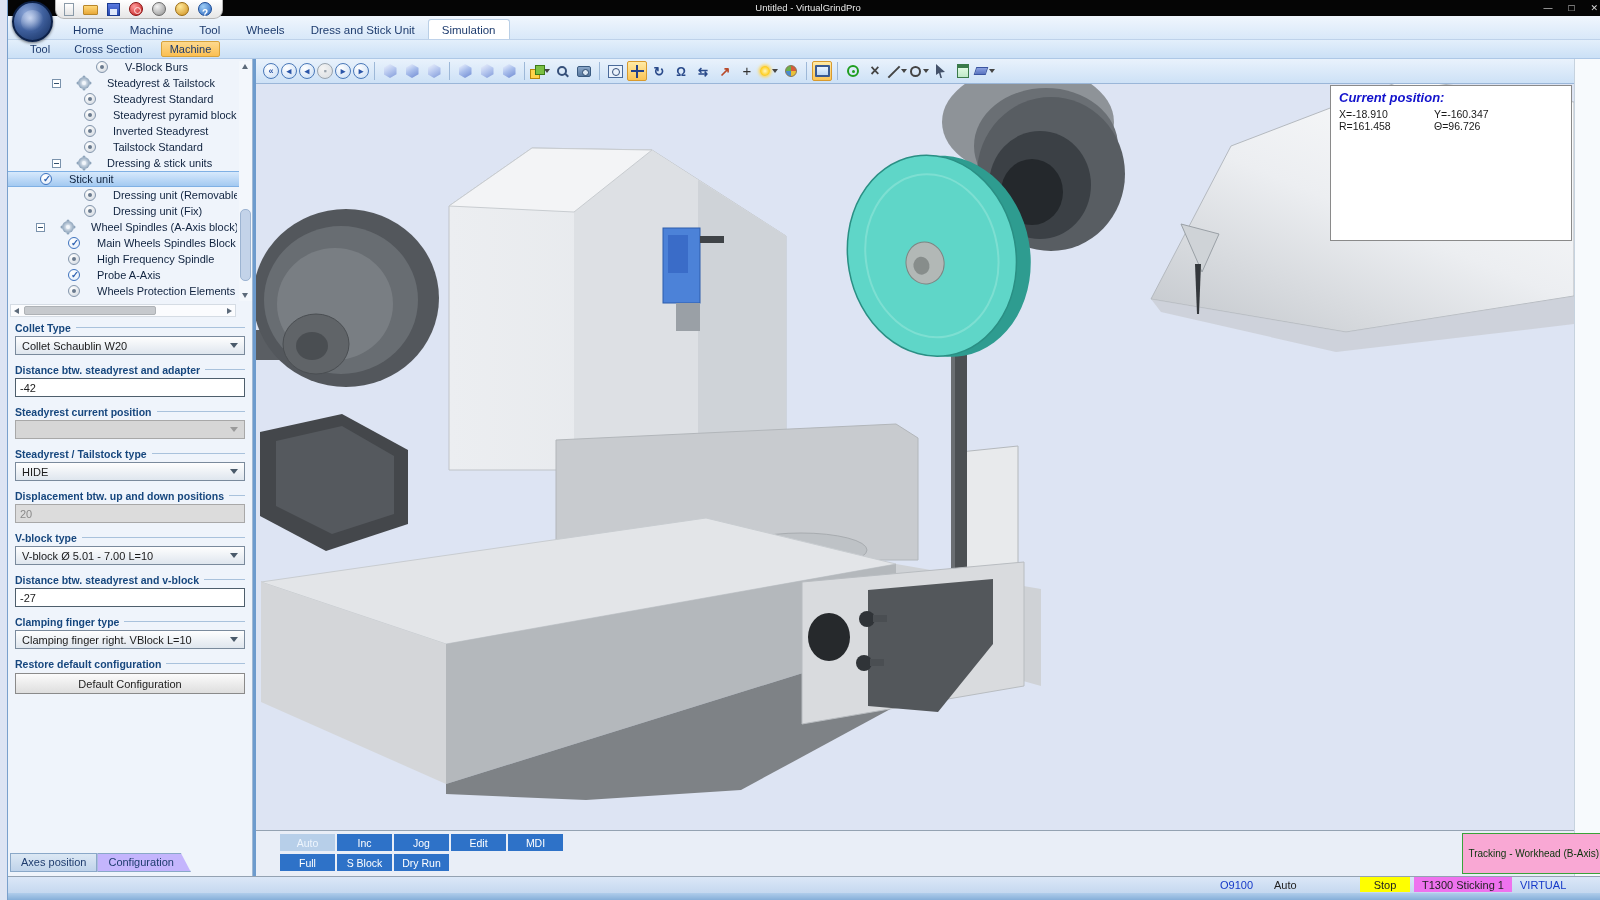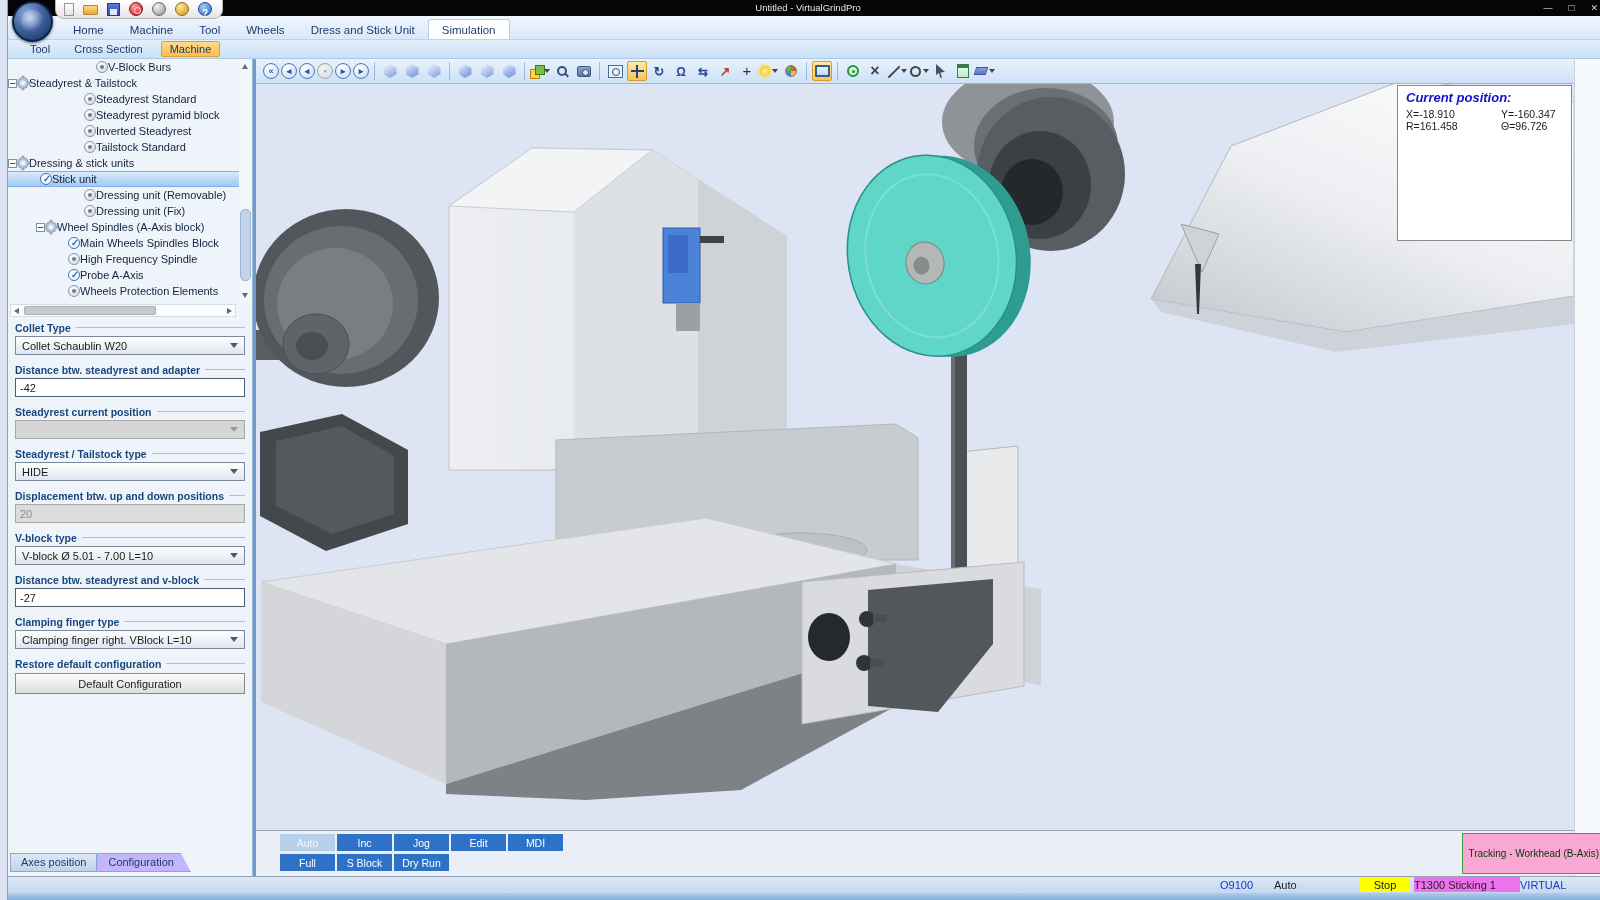--- a/index.html
+++ b/index.html
@@ -46,23 +46,23 @@
             display:flex; align-items:center; gap:12px; padding-left:16px; }
   .stab { font-size:11px; color:#1e3c6e; padding:1px 6px; }
   .stab.active { background:linear-gradient(#fdd98e,#fbbf52); border:1px solid #d8a33c; border-radius:2px; padding:1px 8px; }
 
   
   .main { position:absolute; left:0; top:59px; width:1600px; height:817px; }
 
   
   .left-panel { position:absolute; left:0; top:0; width:245px; height:817px; background:#eff4fb; border-right:1px solid #9fb8d4; }
   .tree { position:absolute; left:0; top:0; width:245px; height:259px; }
-  .trow { height:16px; display:flex; align-items:center; gap:0; width:229px; font-size:11px; color:#10233f; white-space:nowrap; overflow:hidden; }
+  .trow { height:16px; display:flex; align-items:center; gap:17px; width:229px; font-size:11px; color:#10233f; white-space:nowrap; overflow:hidden; }
   .trow.selected { background:linear-gradient(#d7e9fc,#a3c9f1); border-top:1px solid #7fb0e4; border-bottom:1px solid #7fb0e4; width:232px;padding-left:32px; }
-  .pl-g1{padding-left:28px;} .pl-g2{} .pl-2{padding-left:60px;} .pl-3{padding-left:76px;} .pl-4{padding-left:88px;}
+  .pl-g1{padding-left:28px;} .pl-g2{padding-left:44px;} .pl-2{padding-left:60px;} .pl-3{padding-left:76px;} .pl-4{padding-left:88px;}
   .texp { width:9px; height:9px; border:1px solid #7a92ac; background:#fff; position:relative; flex:none; }
   .texp::after { content:""; position:absolute; left:1px; top:3px; width:5px; height:1px; background:#33506e; }
   .ic-gear { width:12px; height:12px; border-radius:50%; flex:none; background:radial-gradient(#d3dde8 25%, #8da3ba 70%);
              box-shadow:0 -6px 0 -4.5px #8da3ba, 0 6px 0 -4.5px #8da3ba, -6px 0 0 -4.5px #8da3ba, 6px 0 0 -4.5px #8da3ba; position:relative; }
   .ic-gear::after { content:""; position:absolute; left:4px; top:4px; width:4px; height:4px; border-radius:50%; background:#f2f6fb; }
   .ic-radio { width:12px; height:12px; border-radius:50%; flex:none; border:1px solid #8496ac; background:radial-gradient(circle at 35% 30%, #fff, #cfd6de); position:relative; }
   .ic-radio::after { content:""; position:absolute; left:3px; top:3px; width:4px; height:4px; border-radius:50%; background:#6a7a8e; }
   .ic-checkc { width:12px; height:12px; border-radius:50%; flex:none; border:1px solid #3f73be; background:radial-gradient(circle at 35% 30%, #fff, #e2ecfa); position:relative; }
   .ic-checkc::after { content:"✓"; position:absolute; left:2px; top:-1px; font-size:9.5px; font-weight:bold; color:#2a5fb0; }
   .vscroll { position:absolute; right:1px; top:2px; width:13px; height:240px; background:#f3f7fc; }
@@ -140,21 +140,21 @@
   .ic-circ { width:11px; height:11px; border:2px solid #444; border-radius:50%; }
   .ic-cur { width:10px; height:14px; background:#44526a; clip-path:polygon(0 0, 90% 58%, 45% 60%, 60% 100%, 44% 100%, 30% 64%, 0 78%); }
   .ic-calc { width:12px; height:14px; border:1px solid #3a7a4a; background:linear-gradient(#eaffea,#c0e8c8); position:relative; }
   .ic-calc::before { content:""; position:absolute; left:0; top:0; width:100%; height:3px; background:#3a7a4a; }
   .ic-ers { width:13px; height:8px; background:linear-gradient(#8aa0e0,#5a74c0); border:1px solid #3a54a0; transform:skewX(-18deg); }
   .caret { width:0; height:0; border-left:3px solid transparent; border-right:3px solid transparent; border-top:4px solid #444; margin-left:2px; flex:none; }
 
   .canvas { position:absolute; left:0; top:25px; width:1318px; height:747px; background:#dde4f3; overflow:hidden; border-bottom:1px solid #94a2b2; }
   .canvas svg { position:absolute; left:0; top:0; }
 
-  .posbox { position:absolute; right:2px; top:1px; width:175px; height:156px; background:#fff; border:1px solid #8a8a8a; padding:4px 8px; z-index:5; }
+  .posbox { position:absolute; right:2px; top:1px; width:242px; height:156px; background:#fff; border:1px solid #8a8a8a; padding:4px 8px; z-index:5; }
   .posbox-title { font-size:13px; font-weight:bold; font-style:italic; color:#1212cc; margin-bottom:3px; }
   .posgrid { display:grid; grid-template-columns:95px auto; row-gap:0; font-size:10.5px; color:#1a1a1a; }
 
   .vbottom { position:absolute; left:0; top:772px; width:1318px; height:45px; background:#e9eef7; }
   .mrow { display:flex; gap:2px; margin-left:24px; }
   .mrow.r1 { margin-top:3px; } .mrow.r2 { margin-top:3px; }
   .mbtn { width:55px; height:17px; background:#2e72c8; color:#fff; font-size:10.5px; display:flex; align-items:center; justify-content:center; cursor:default; }
   .mbtn.active { background:#b7cfe9; color:#eef5fd; }
 
   .right-strip { position:absolute; left:1566px; top:0; width:31px; height:817px; background:#f7fafd; border-left:1px solid #c6d2de; }
@@ -162,21 +162,21 @@
   .tracking { position:absolute; right:3px; top:774px; background:#f9a8d4; border:1px solid #3aa23a; color:#0a320a;
               font-size:10px; padding:14px 5px; z-index:6; }
 
   
   .statusbar { position:absolute; left:0; top:876px; width:1600px; height:17px;
                background:linear-gradient(#dbe7f7,#c5d8ef); border-top:1px solid #94a2b2; font-size:11px; }
   .sb { position:absolute; top:2px; }
   .sb-program { left:1212px; color:#1538c8; }
   .sb-mode    { left:1266px; color:#222; }
   .sb-stop    { left:1352px; width:50px; text-align:center; background:#ffff00; color:#222; top:0; padding:2px 0 1px; }
-  .sb-tool    { left:1406px; width:106px; background:#ee72ee; color:#222; top:0; padding:2px 0 1px; }
+  .sb-tool    { left:1406px; width:98px; text-align:center; background:#ee72ee; color:#222; top:0; padding:2px 0 1px; }
   .sb-virtual { left:1512px; color:#1538c8; }
   .bottomframe { position:absolute; left:0; top:893px; width:1600px; height:7px; background:linear-gradient(#b0cdeb,#86afd9); }
 </style>
 </head>
 <body>
 
 <div id="app">
 
   <div class="titlebar">
     <div class="title-text">Untitled - VirtualGrindPro</div>

